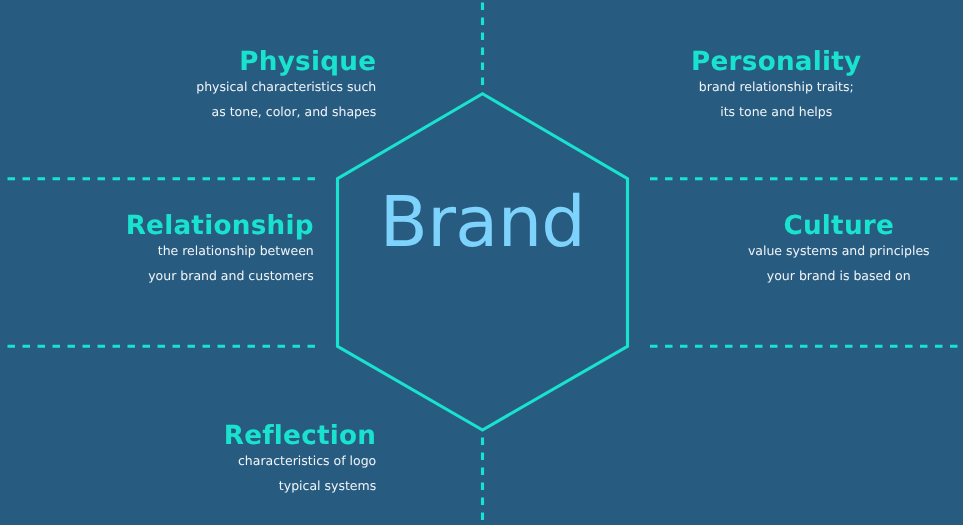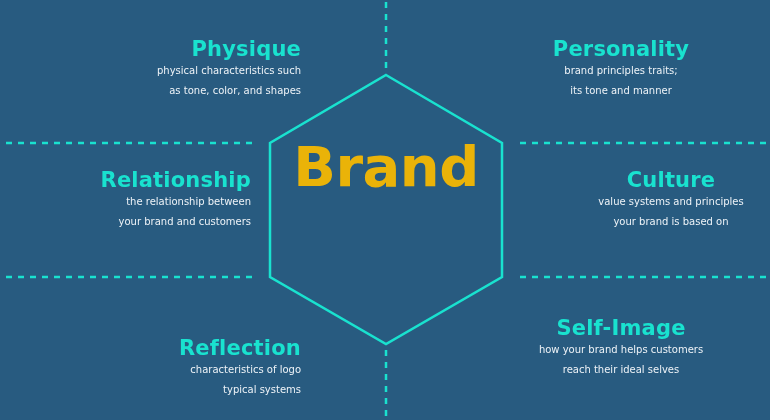--- a/index.html
+++ b/index.html
@@ -17,23 +17,23 @@
     .block .title {
       font-family: "DejaVu Sans", sans-serif;
       font-weight: bold; font-size: 21px; line-height: 24px;
       color: #19e2cf; letter-spacing: 0.2px;
     }
     .block .desc {
       font-family: "DejaVu Sans", sans-serif;
       font-size: 10px; line-height: 20px; color: #eef3f7;
     }
     .center-title {
-      position: absolute; left: 286px; width: 200px; top: 140px;
-      text-align: center; color: #eab308;
-      font-family: "DejaVu Sans", sans-serif; font-weight: bold;
+      position: absolute; left: 286px; width: 200px; top: 152px;
+      text-align: center; color: #7dd3fc;
+      font-family: "DejaVu Sans", sans-serif; font-weight: normal;
       font-size: 56px; line-height: 54px; letter-spacing: -0.5px;
     }
   </style>
 </head>
 <body>
 
 <div id="stage">
 
   <svg class="lines" width="770" height="420" viewBox="0 0 770 420">
 
@@ -53,41 +53,36 @@
   </div>
 
   <div class="block left" style="left:1px; top:37px;">
     <div class="title">Physique</div>
     <div class="desc">physical characteristics such</div>
     <div class="desc">as tone, color, and shapes</div>
   </div>
 
   <div class="block right" style="left:471px; top:37px;">
     <div class="title">Personality</div>
-    <div class="desc">brand principles traits;</div>
-    <div class="desc">its tone and manner</div>
+    <div class="desc">brand relationship traits;</div>
+    <div class="desc">its tone and helps</div>
   </div>
 
   <div class="block left" style="left:-49px; top:168px;">
     <div class="title">Relationship</div>
     <div class="desc">the relationship between</div>
     <div class="desc">your brand and customers</div>
   </div>
 
   <div class="block right" style="left:521px; top:168px;">
     <div class="title">Culture</div>
     <div class="desc">value systems and principles</div>
     <div class="desc">your brand is based on</div>
   </div>
 
   <div class="block left" style="left:1px; top:336px;">
     <div class="title">Reflection</div>
     <div class="desc">characteristics of logo</div>
     <div class="desc">typical systems</div>
   </div>
 
-  <div class="block right" style="left:471px; top:316px;">
-    <div class="title">Self-Image</div>
-    <div class="desc">how your brand helps customers</div>
-    <div class="desc">reach their ideal selves</div>
-  </div>
 
 </div>
 
 </body></html>

